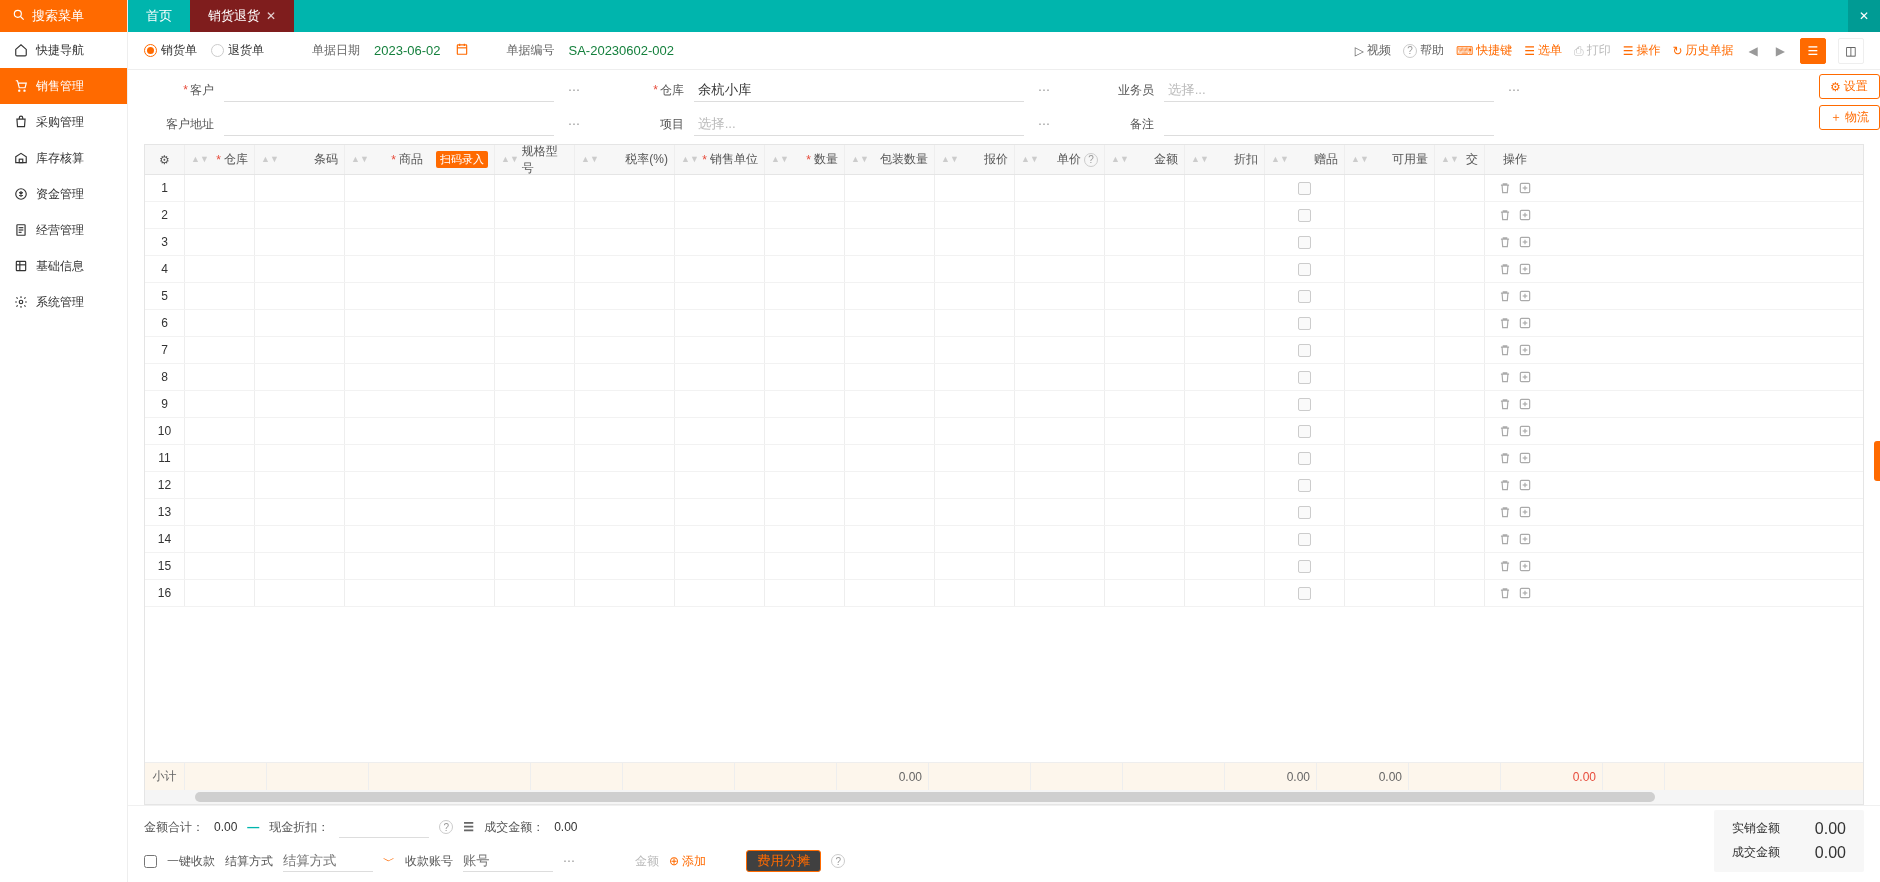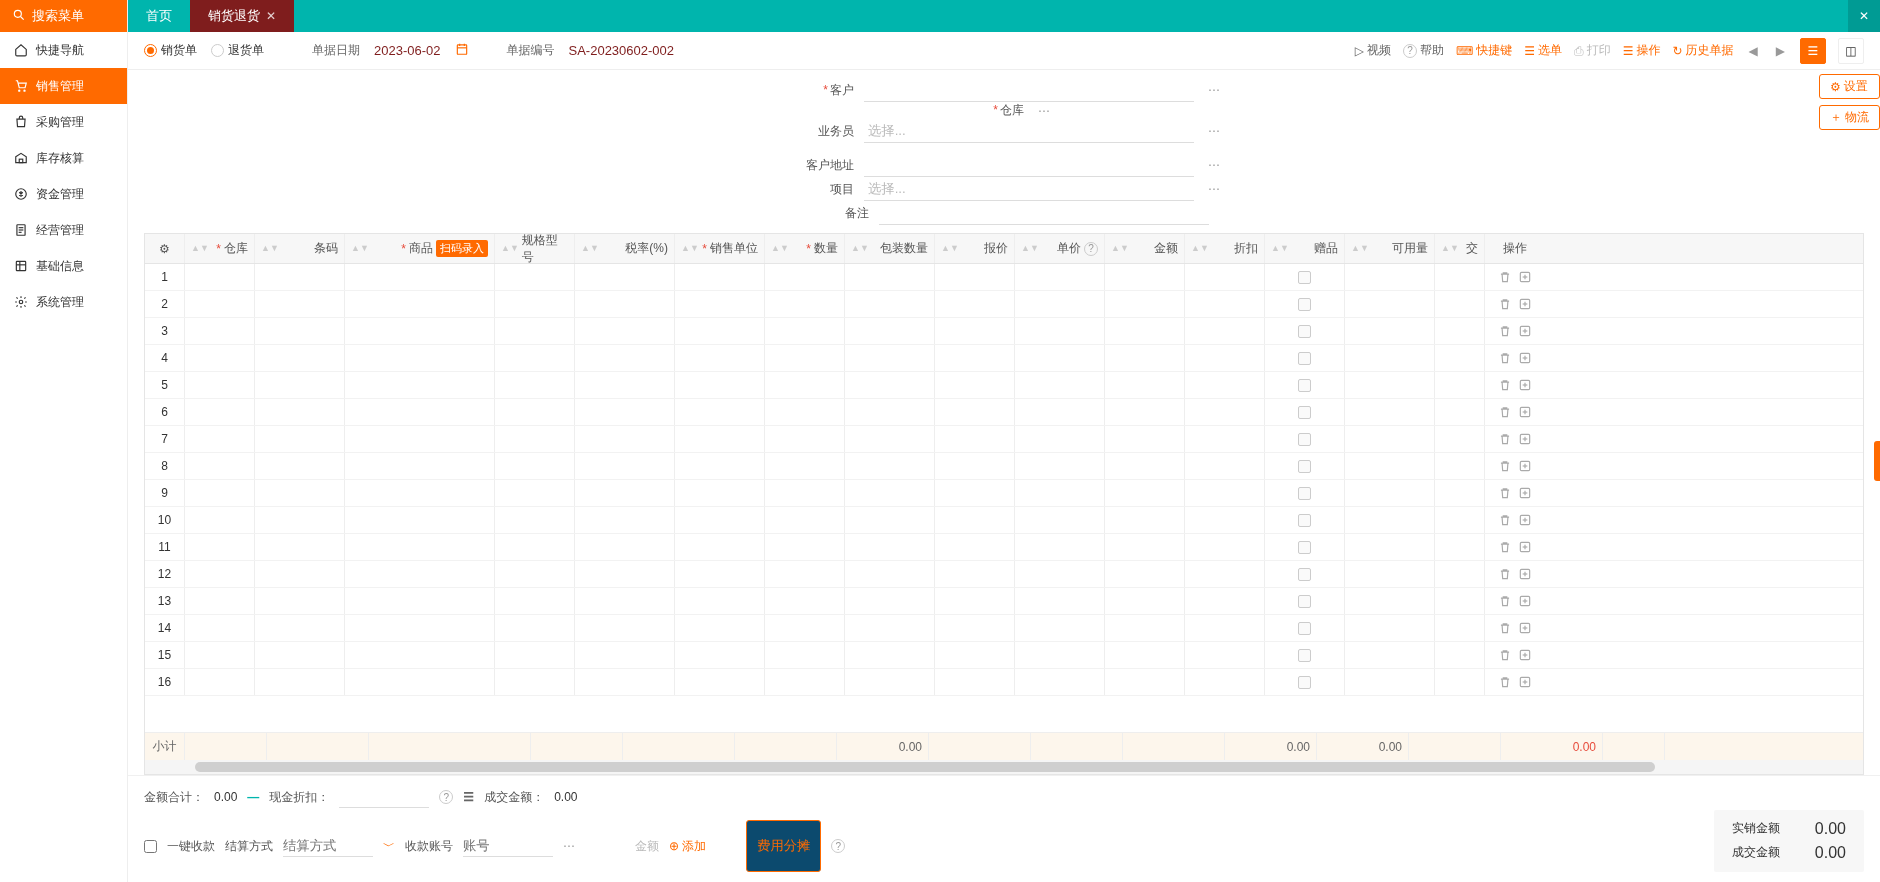--- a/index.html
+++ b/index.html
@@ -24,52 +24,52 @@
 .tabs-spacer { flex: 1; }
 .tabs-close { width: 32px; display: flex; align-items: center; justify-content: center; background: #009b94; cursor: pointer; }
 
 
 .sub-bar { height: 38px; border-bottom: 1px solid #eee; display: flex; align-items: center; padding: 0 16px; gap: 14px; background: #fff; }
 .radio { display: inline-flex; align-items: center; gap: 4px; cursor: pointer; }
 .radio .dot { width: 13px; height: 13px; border: 1px solid #ccc; border-radius: 50%; display: inline-flex; align-items: center; justify-content: center; }
 .radio.checked .dot { border-color: #ff6a00; }
 .radio.checked .dot::after { content: ""; width: 7px; height: 7px; background: #ff6a00; border-radius: 50%; }
 .sub-label { color: #666; }
-.sub-val { color: #7f1d1d; font-size: 13px; }
+.sub-val { color: #15803d; font-size: 13px; }
 .cal-ico { color: #ff6a00; }
 .sub-bar .right { margin-left: auto; display: flex; align-items: center; gap: 12px; }
 .link-btn { color: #666; display: inline-flex; align-items: center; gap: 3px; cursor: pointer; }
 .link-btn.orange { color: #ff6a00; }
 .icon-btn-sq { width: 26px; height: 26px; display: inline-flex; align-items: center; justify-content: center; border: 1px solid #eee; border-radius: 2px; cursor: pointer; }
 .icon-btn-sq.active { background: #ff6a00; color: #fff; border-color: #ff6a00; }
 .nav-arrow { color: #999; cursor: pointer; padding: 0 3px; }
 
 
 .form-area { padding: 8px 16px 4px; display: flex; flex-direction: column; gap: 10px; position: relative; }
-.form-row { display: flex; align-items: center; flex-direction: column; }
+.form-row { display: flex; gap: 30px; align-items: center; }
 .field { display: flex; align-items: center; gap: 10px; }
 .field-label { width: 70px; text-align: right; color: #555; }
 .field-label .req { color: #e74c3c; margin-right: 2px; }
 .field-input { width: 330px; border: none; border-bottom: 1px solid #ddd; height: 24px; padding: 0 4px; color: #333; background: transparent; }
 .field-input::placeholder { color: #bbb; }
 .field .more { color: #999; cursor: pointer; padding: 0 4px; }
 .side-btns { position: absolute; right: 0; top: 4px; display: flex; flex-direction: column; gap: 6px; }
 .outline-btn { border: 1px solid #ff6a00; color: #ff6a00; background: #fff; border-radius: 3px; padding: 3px 10px; font-size: 12px; cursor: pointer; display: inline-flex; align-items: center; gap: 3px; }
 
 
 .table-wrap { flex: 1; padding: 4px 16px 0; display: flex; flex-direction: column; min-height: 0; }
 .grid { border: 1px solid #e5e5e5; flex: 1; display: flex; flex-direction: column; min-height: 0; overflow: hidden; }
 .thead, .trow, .tsub { display: flex; align-items: stretch; }
 .thead { background: #f7f7f7; border-bottom: 1px solid #e5e5e5; height: 30px; }
 .th, .td { border-right: 1px solid #eee; display: flex; align-items: center; padding: 0 6px; font-size: 12px; color: #555; position: relative; }
 .th { justify-content: flex-end; gap: 3px; }
 .th.left { justify-content: flex-start; }
 .th .sort { color: #ccc; font-size: 9px; line-height: 7px; display: flex; flex-direction: column; margin-right: auto; }
 .th .req { color: #e74c3c; }
-.badge { background: #ff6a00; color: #fff; border-radius: 2px; padding: 1px 4px; font-size: 11px; margin-left: 0; }
+.badge { background: #ff6a00; color: #fff; border-radius: 2px; padding: 1px 4px; font-size: 11px; margin-left: 10px; }
 .c-idx { width: 40px; justify-content: center; }
 .c-wh { width: 70px; }
 .c-bar { width: 90px; }
 .c-prod { width: 150px; }
 .c-spec { width: 80px; }
 .c-tax { width: 100px; }
 .c-unit { width: 90px; }
 .c-qty { width: 80px; }
 .c-pack { width: 90px; }
 .c-quote { width: 80px; }
@@ -96,21 +96,21 @@
 .footer { padding: 10px 16px; display: flex; flex-direction: column; gap: 12px; border-top: 1px solid #f0f0f0; }
 .foot-row { display: flex; align-items: center; gap: 10px; }
 .foot-row .lab { color: #555; }
 .foot-row .val { color: #333; }
 .dash { color: #00b5ad; font-weight: bold; }
 .equals { color: #666; font-weight: bold; }
 .mini-input { width: 90px; border: none; border-bottom: 1px solid #ddd; height: 22px; }
 .help-ico { color: #999; border: 1px solid #ccc; border-radius: 50%; width: 14px; height: 14px; display: inline-flex; align-items: center; justify-content: center; font-size: 10px; }
 .sel { color: #bbb; border: none; border-bottom: 1px solid #ddd; width: 90px; background: transparent; height: 22px; }
 .add-link { color: #ff6a00; cursor: pointer; display: inline-flex; align-items: center; gap: 3px; }
-.cost-btn { border: 1px solid #ff6a00; color: #ff6a00; background: #0c4a6e; border-radius: 3px; padding: 16px 10px; cursor: pointer; }
+.cost-btn { border: 1px solid #ff6a00; color: #ff6a00; background: #404040; border-radius: 3px; padding: 1px 10px; cursor: pointer; }
 .totals-box { position: absolute; right: 16px; bottom: 10px; background: #f7f7f7; padding: 10px 18px; border-radius: 2px; display: flex; flex-direction: column; gap: 6px; min-width: 150px; }
 .totals-box .t-row { display: flex; justify-content: space-between; gap: 20px; }
 .totals-box .t-val { font-size: 16px; color: #333; }
 .content-rel { position: relative; flex: 1; display: flex; flex-direction: column; min-height: 0; }
 .orange-strip { position: fixed; right: 0; top: 50%; width: 6px; height: 40px; background: #ff6a00; border-radius: 3px 0 0 3px; }
 
 svg { width: 14px; height: 14px; }
 </style>
 </head>
 <body>
@@ -278,20 +278,21 @@
 
       <div class="form-area">
         <div class="form-row">
           <div class="field">
             <span class="field-label"><span class="req">*</span><span>客户</span></span>
             <input class="field-input" style="">
             <span class="more">⋯</span>
           </div>
           <div class="field">
             <span class="field-label"><span class="req">*</span><span>仓库</span></span>
+            <input class="field-input" value="余杭小库" style="">
             <span class="more">⋯</span>
           </div>
           <div class="field">
             <span class="field-label"><span>业务员</span></span>
             <input class="field-input" placeholder="选择..." style="">
             <span class="more">⋯</span>
           </div>
         </div>
         <div class="form-row">
           <div class="field">

